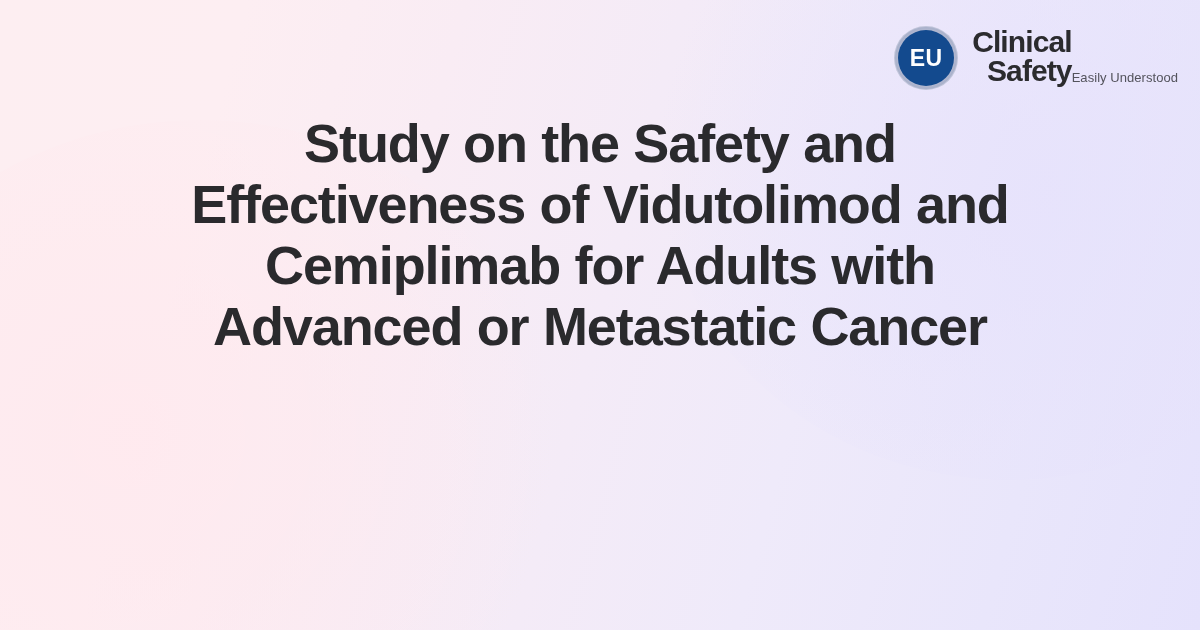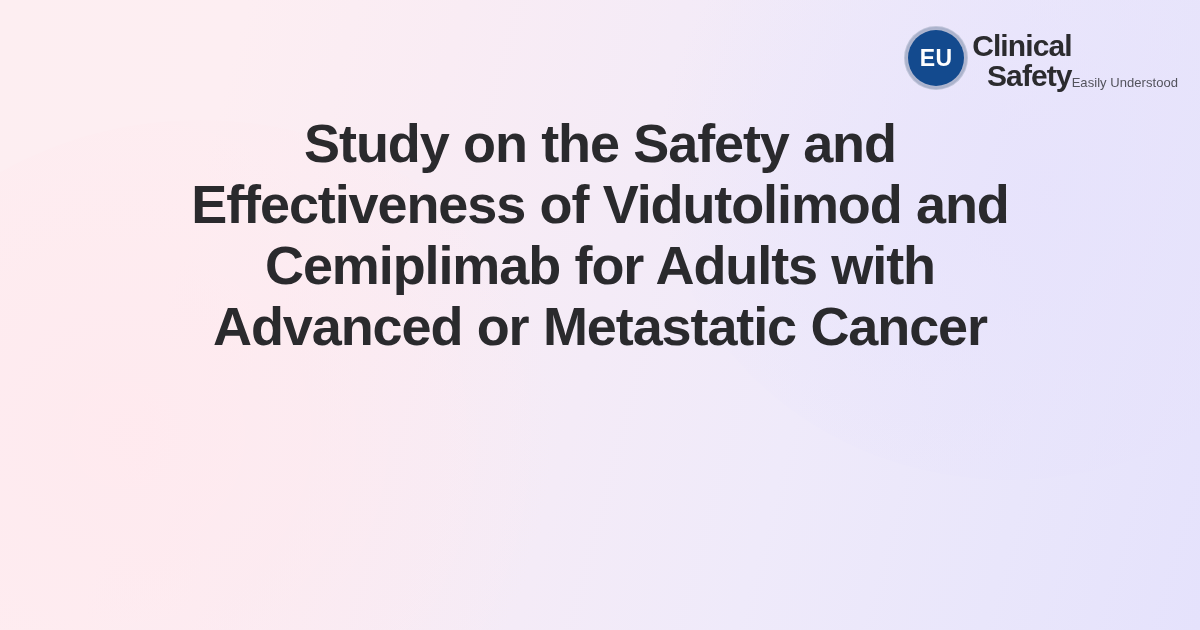--- a/index.html
+++ b/index.html
@@ -57,22 +57,22 @@
                 rgba(230, 226, 252, 0) 75%);
     pointer-events: none;
   }
 
   
   .brand {
     position: absolute;
     top: 22px;
     right: 22px;
     display: flex;
-    align-items: flex-end;
-    gap: 4px;
+    align-items: center;
+    gap: 14px;
   }
 
   .brand-mark {
     position: relative;
     width: 64px;
     height: 64px;
     flex: 0 0 64px;
     margin-top: 4px;
   }
   .brand-mark .ring {

